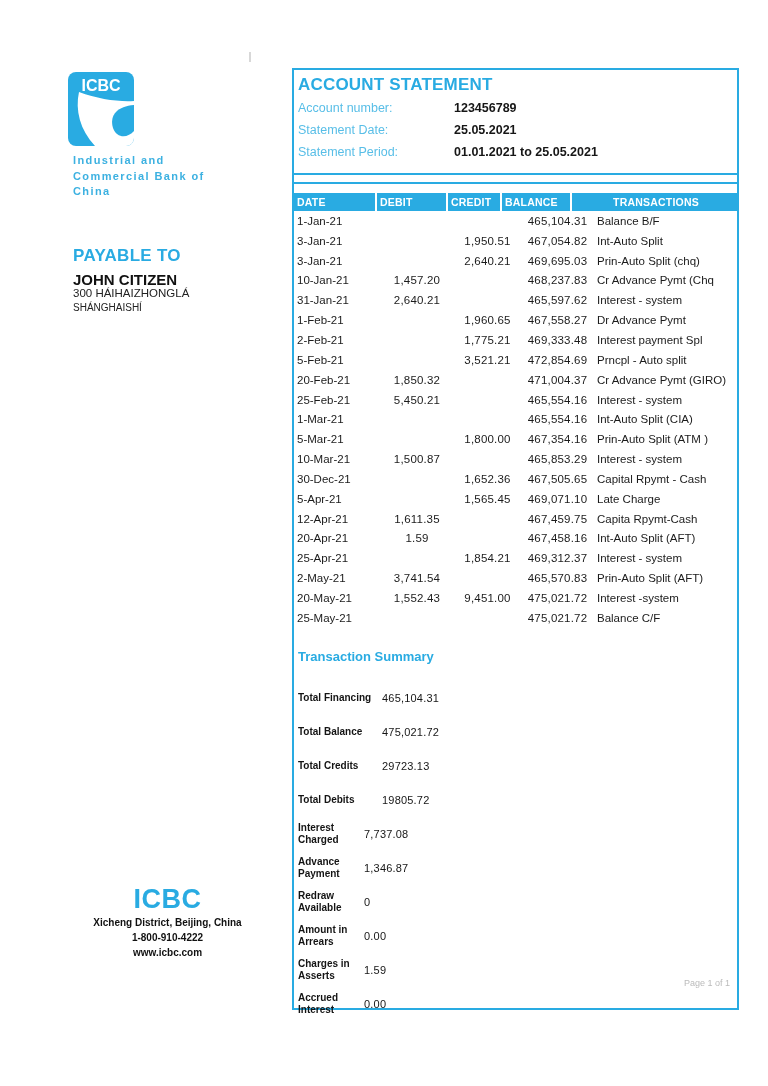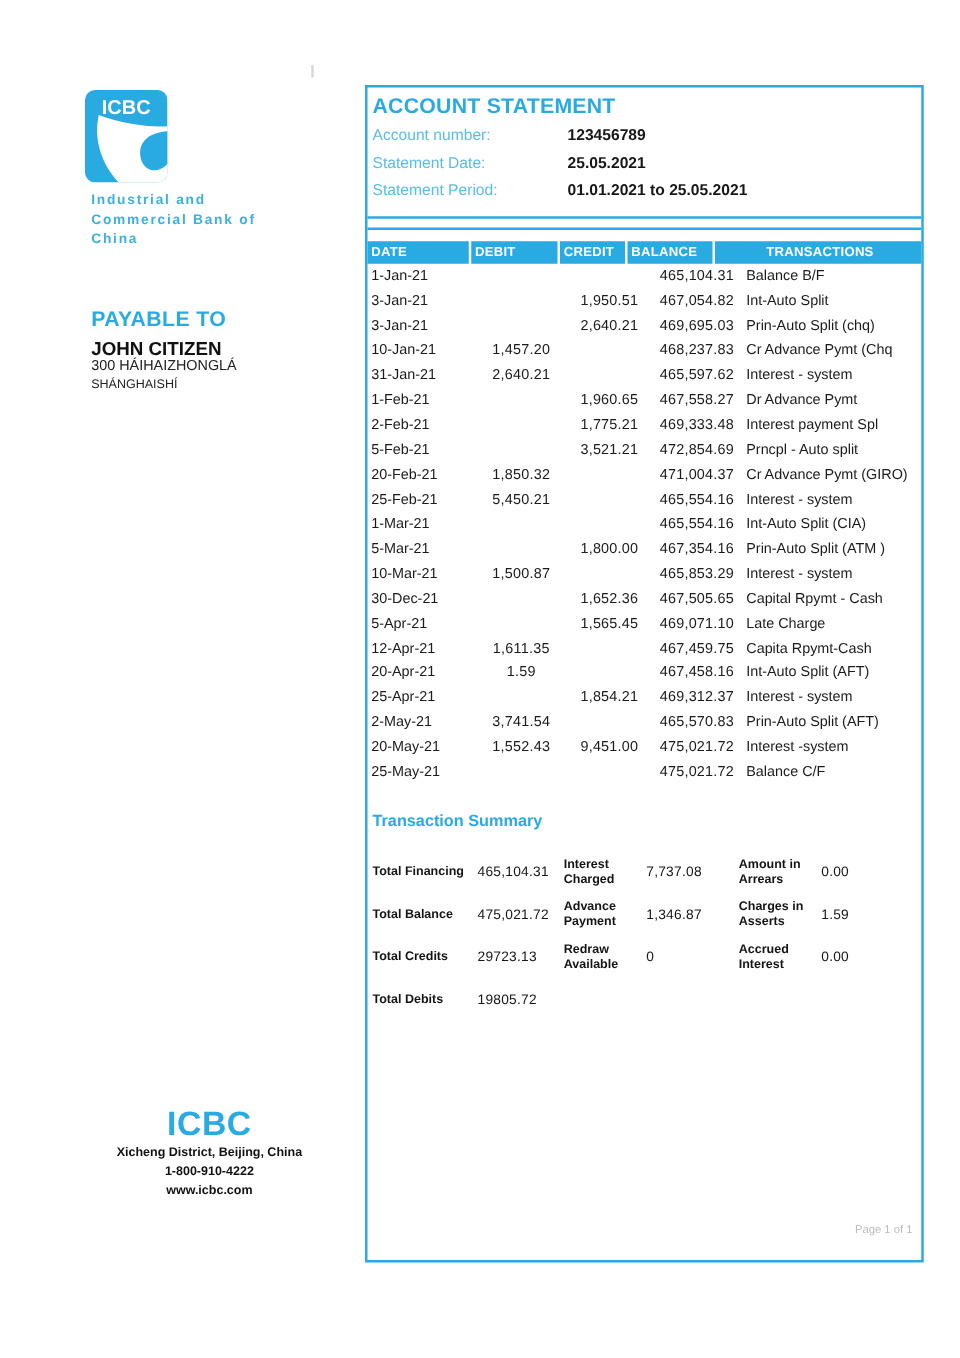--- a/index.html
+++ b/index.html
@@ -48,21 +48,21 @@
   .h-0{width:81px}.h-1{width:69px}.h-2{width:52px}.h-3{width:68px}
   .h-4{flex:1;margin-right:0;justify-content:center;padding-left:3px;}
   .trow{display:grid;grid-template-columns:86px 74px 67px 73px 1fr;height:19.85px;
     align-items:center;font-size:11.5px;color:var(--text-dark);}
   .c-date{padding-left:3px;}
   .c-debit,.c-credit,.c-balance{text-align:center;letter-spacing:.2px;}
   .c-transaction{padding-left:3px;white-space:nowrap;}
 
   
   .sum-heading{margin:21px 0 0 4px;font-size:13px;font-weight:bold;color:var(--primary-blue);}
-  .sum-grid{display:flex;margin:17px 0 0 4px;}
+  .sum-grid{display:flex;margin:17px 0 0 4px;flex-direction:column;}
   .sum-col-1{width:153px}.sum-col-2{width:140px}.sum-col-3{flex:1}
   .sum-item{height:34px;display:flex;align-items:center;}
   .sum-label{font-weight:bold;font-size:10px;line-height:1.15;color:#141414;}
   .sum-col-1 .sum-label{width:84px;}
   .sum-col-2 .sum-label,.sum-col-3 .sum-label{width:66px;}
   .sum-value{font-size:11px;color:#161616;letter-spacing:.2px;}
   .page-indicator{position:absolute;right:7px;bottom:20px;font-size:9px;color:var(--muted-gray);}
 </style>
 </head>
 <body>

